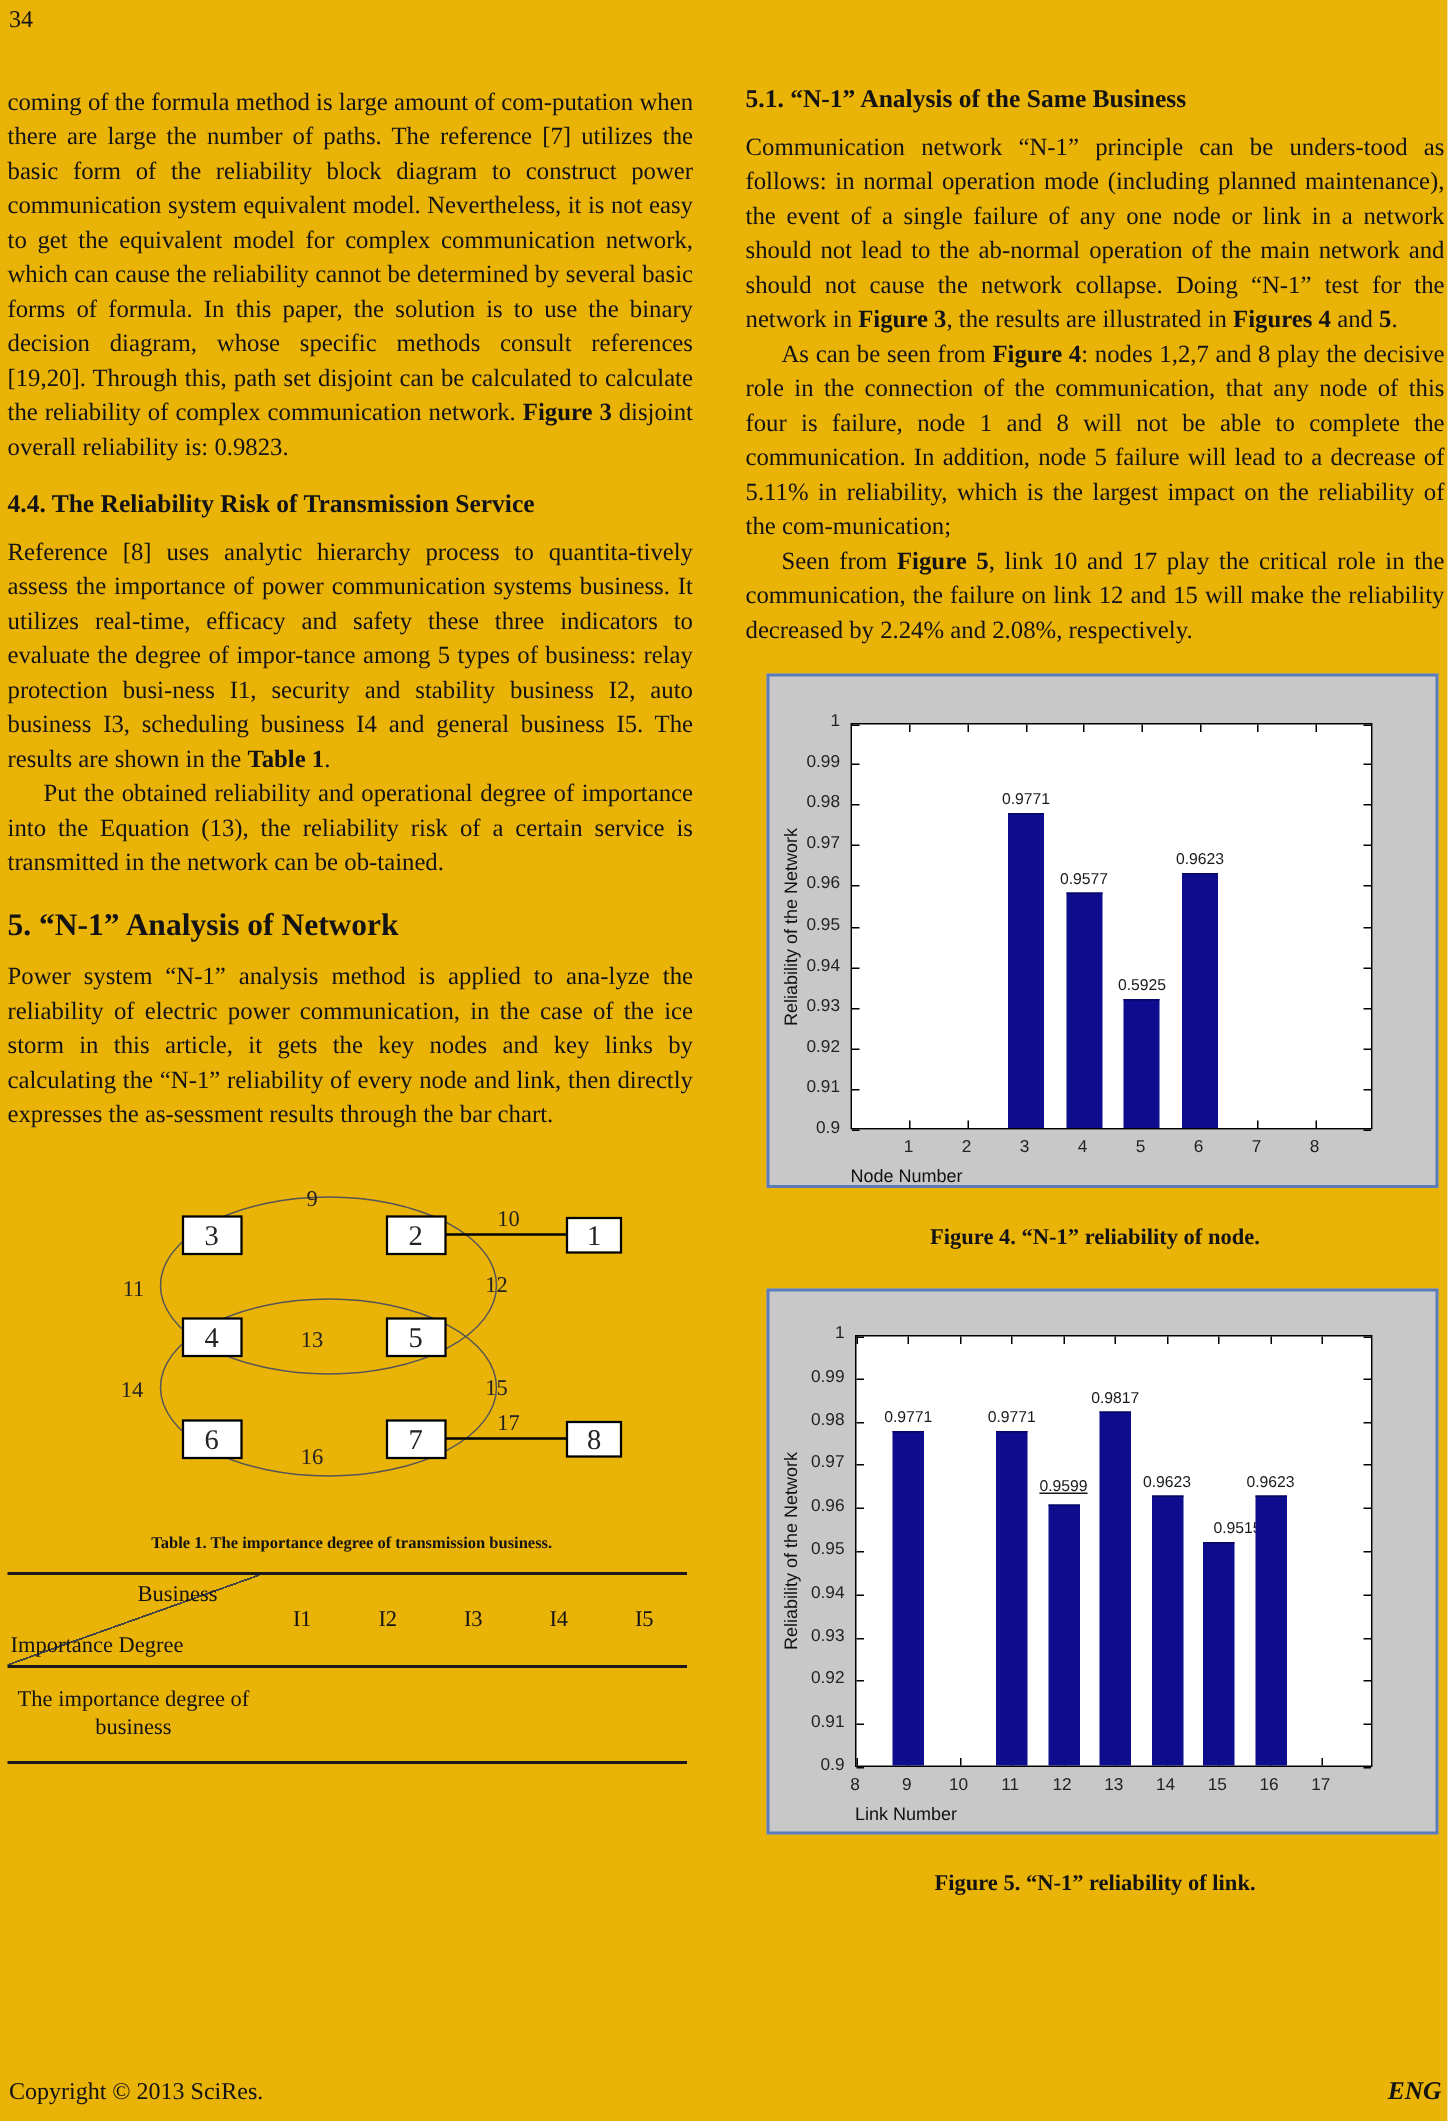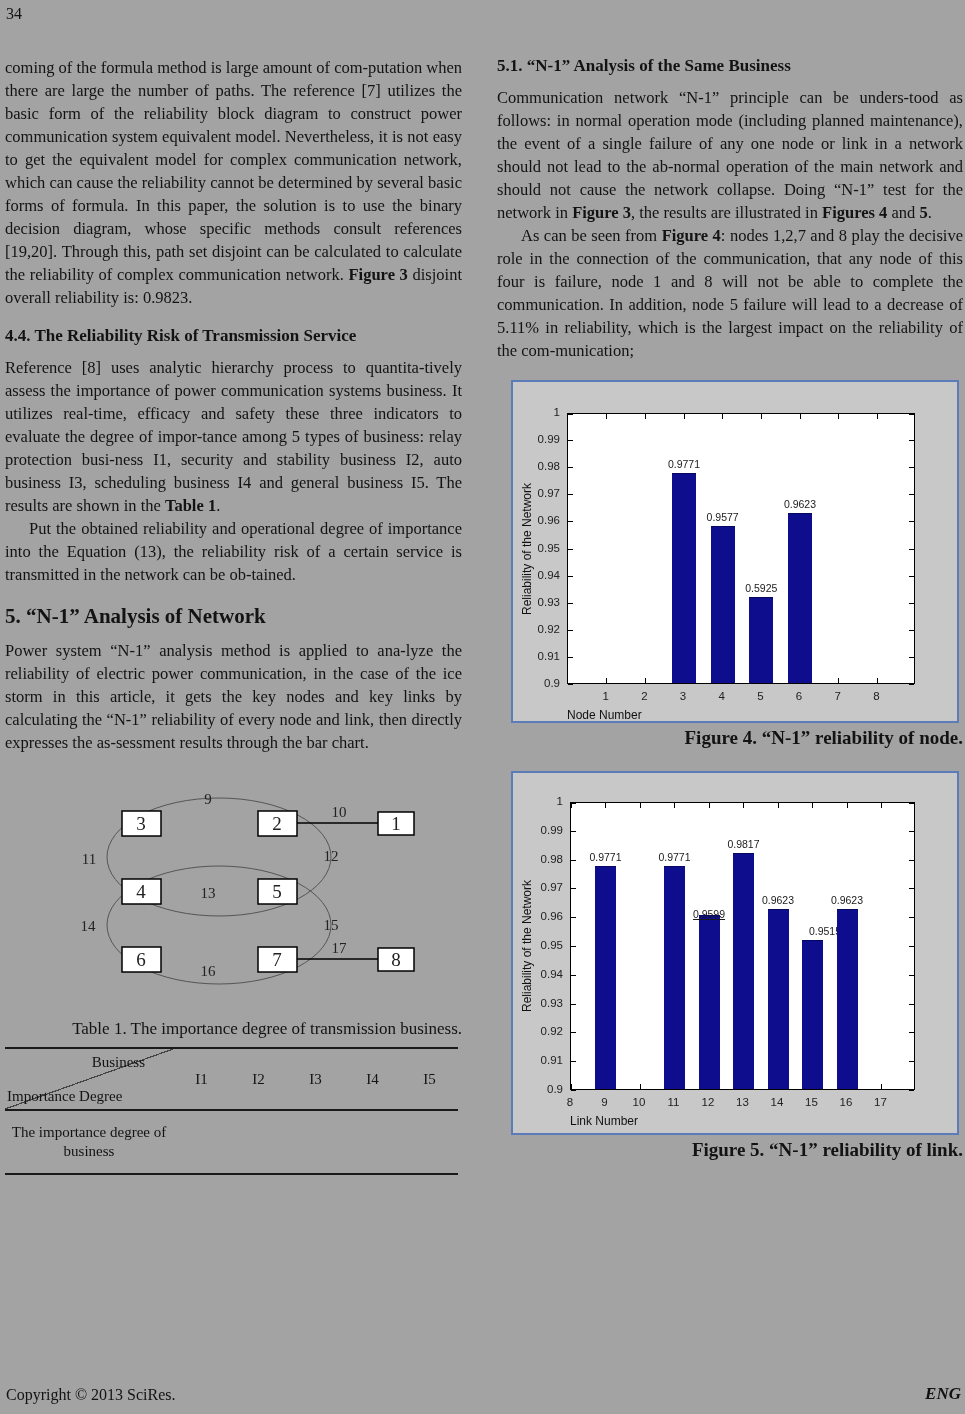--- a/index.html
+++ b/index.html
@@ -1,30 +1,30 @@
 <!DOCTYPE html>
 <html><head>
 <meta charset="utf-8">
 <style>
   html,body{margin:0;padding:0;background:#fff;}
-  .page{position:relative;width:965px;height:1414px;background:#a3a3a3;
+  .page{position:relative;width:965px;height:1414px;background:#eab308;
         font-family:"Liberation Serif", serif;color:#131313;overflow:hidden;}
   .pageno{position:absolute;left:6px;top:5px;font-size:16px;}
   .runhead{position:absolute;left:0;right:0;top:5px;text-align:center;font-size:16px;letter-spacing:.5px;}
   .col{position:absolute;}
   .col-left{left:5px;top:56px;width:457px;}
   .col-right{left:497px;top:52px;width:466px;}
   p.body{font-size:16.5px;line-height:23px;text-align:justify;margin:0;}
   p.indent{text-indent:24px;}
   h2.sec{font-size:21px;font-weight:bold;margin:18px 0 10px 0;line-height:25px;}
   h3.sub{font-size:17px;font-weight:bold;margin:15px 0 9px 0;line-height:23px;}
   h3.first{margin-top:2px;}
   .fig3-wrap{margin-top:30px;}
-  .fig-caption{font-size:19px;font-weight:bold;text-align:right;margin:5px 0 0 0;line-height:19px;}
-  .tbl-caption{font-size:17px;font-weight:normal;text-align:right;margin:26px 0 0 2px;line-height:19px;}
+  .fig-caption{font-size:15px;font-weight:bold;text-align:center;margin:24px 0 0 0;line-height:19px;}
+  .tbl-caption{font-size:11px;font-weight:bold;text-align:center;margin:26px 0 0 2px;line-height:19px;}
   
   .tbl{margin-top:9px;width:453px;border-top:2px solid #1a1a1a;font-size:15px;}
   .tbl-head{display:flex;border-bottom:2px solid #1a1a1a;height:60px;}
   .diag-cell{width:168px;position:relative;
      background:linear-gradient(to bottom right,transparent calc(50% - 0.6px),#444 calc(50% - 0.6px),#444 calc(50% + 0.6px),transparent calc(50% + 0.6px));}
   .diag-top{position:absolute;top:5px;right:28px;}
   .diag-bottom{position:absolute;bottom:4px;left:2px;}
   .head-cols,.body-cols{flex:1;display:flex;align-items:center;}
   .head-cols span,.body-cols span{flex:1;text-align:center;}
   .tbl-body{display:flex;height:62px;border-bottom:2px solid #1a1a1a;}
@@ -118,20 +118,21 @@
       <div class="tbl-body">
         <div class="row-label">The importance degree of business</div>
       </div>
     </div>
   </div>
 
   <div class="col col-right">
     <h3 class="sub first">5.1. “N-1” Analysis of the Same Business</h3>
     <p class="body"><span>Communication network “N-1” principle can be unders-tood as follows: in normal operation mode (including planned maintenance), the event of a single failure of any one node or link in a network should not lead to the ab-normal operation of the main network and should not cause the network collapse. Doing “N-1” test for the network in </span><span style="font-weight: bold;">Figure 3</span><span>, the results are illustrated in </span><span style="font-weight: bold;">Figures 4</span><span> and </span><span style="font-weight: bold;">5</span><span>.</span></p>
     <p class="body indent"><span>As can be seen from </span><span style="font-weight: bold;">Figure 4</span><span>: nodes 1,2,7 and 8 play the decisive role in the connection of the communication, that any node of this four is failure, node 1 and 8 will not be able to complete the communication. In addition, node 5 failure will lead to a decrease of 5.11% in reliability, which is the largest impact on the reliability of the com-munication;</span></p>
+    <p class="body indent"><span>Seen from </span><span style="font-weight: bold;">Figure 5</span><span>, link 10 and 17 play the critical role in the communication, the failure on link 12 and 15 will make the reliability decreased by 2.24% and 2.08%, respectively.</span></p>
 
     <div class="fig-chart chart4" id="chart0" style="width: 448px; height: 343px; background: rgb(200, 200, 200);">
         <div class="plot" style="left: 54px; top: 31px; width: 348px; height: 271px; background: rgb(255, 255, 255);">
           <div class="tick" style="left: 0px; top: 270px; width: 5px; height: 1px;"></div>
           <div class="tick" style="right: 0px; top: 270px; width: 5px; height: 1px;"></div>
           <div class="tick" style="left: 0px; top: 242.9px; width: 5px; height: 1px;"></div>
           <div class="tick" style="right: 0px; top: 242.9px; width: 5px; height: 1px;"></div>
           <div class="tick" style="left: 0px; top: 215.8px; width: 5px; height: 1px;"></div>
           <div class="tick" style="right: 0px; top: 215.8px; width: 5px; height: 1px;"></div>
           <div class="tick" style="left: 0px; top: 188.7px; width: 5px; height: 1px;"></div>
@@ -241,21 +242,21 @@
           <div class="tick" style="top: 0px; left: 241px; width: 1px; height: 5px;"></div>
           <div class="tick" style="bottom: 0px; left: 275.5px; width: 1px; height: 5px;"></div>
           <div class="tick" style="top: 0px; left: 275.5px; width: 1px; height: 5px;"></div>
           <div class="tick" style="bottom: 0px; left: 310px; width: 1px; height: 5px;"></div>
           <div class="tick" style="top: 0px; left: 310px; width: 1px; height: 5px;"></div>
           <div class="bar" style="left: 24px; bottom: 0px; width: 21px; height: 222px; background: rgb(13, 13, 141); border-top: 1px solid rgb(6, 6, 99);"></div>
           <div class="vlab" style="left: 34.5px; bottom: 226px;">0.9771</div>
           <div class="bar" style="left: 93px; bottom: 0px; width: 21px; height: 222px; background: rgb(13, 13, 141); border-top: 1px solid rgb(6, 6, 99);"></div>
           <div class="vlab" style="left: 103.5px; bottom: 226px;">0.9771</div>
           <div class="bar" style="left: 128px; bottom: 0px; width: 21px; height: 173px; background: rgb(13, 13, 141); border-top: 1px solid rgb(6, 6, 99);"></div>
-          <div class="vlab" style="left: 138px; bottom: 169px; text-decoration: underline;">0.9599</div>
+          <div class="vlab" style="left: 138px; bottom: 180px; text-decoration: underline;">0.9599</div>
           <div class="bar" style="left: 162px; bottom: 0px; width: 21px; height: 235px; background: rgb(13, 13, 141); border-top: 1px solid rgb(6, 6, 99);"></div>
           <div class="vlab" style="left: 172.5px; bottom: 239px;">0.9817</div>
           <div class="bar" style="left: 197px; bottom: 0px; width: 21px; height: 179px; background: rgb(13, 13, 141); border-top: 1px solid rgb(6, 6, 99);"></div>
           <div class="vlab" style="left: 207px; bottom: 183px;">0.9623</div>
           <div class="bar" style="left: 231px; bottom: 0px; width: 21px; height: 148px; background: rgb(13, 13, 141); border-top: 1px solid rgb(6, 6, 99);"></div>
           <div class="vlab" style="left: 242px; bottom: 152px; margin-left: 12px;">0.9515</div>
           <div class="bar" style="left: 266px; bottom: 0px; width: 21px; height: 179px; background: rgb(13, 13, 141); border-top: 1px solid rgb(6, 6, 99);"></div>
           <div class="vlab" style="left: 276px; bottom: 183px;">0.9623</div>
         </div>
         <div class="ytl" style="left: 0px; width: 50px; top: 310px;">0.9</div>

